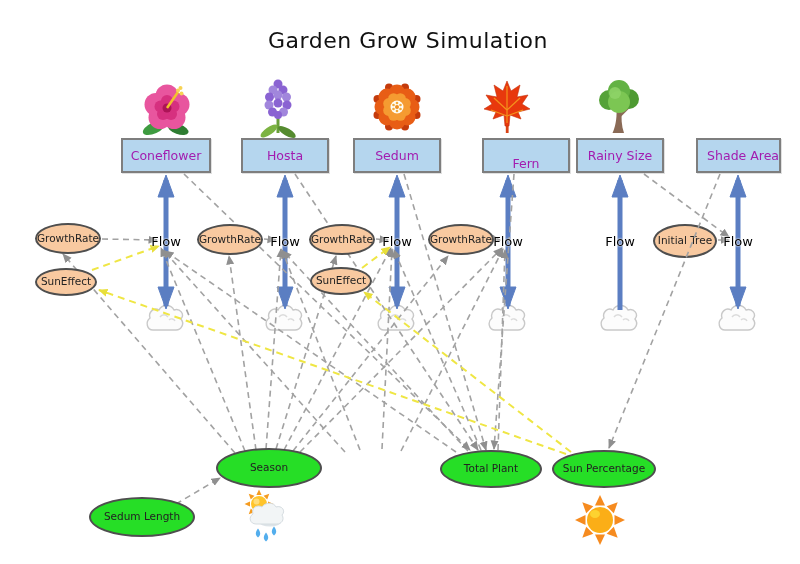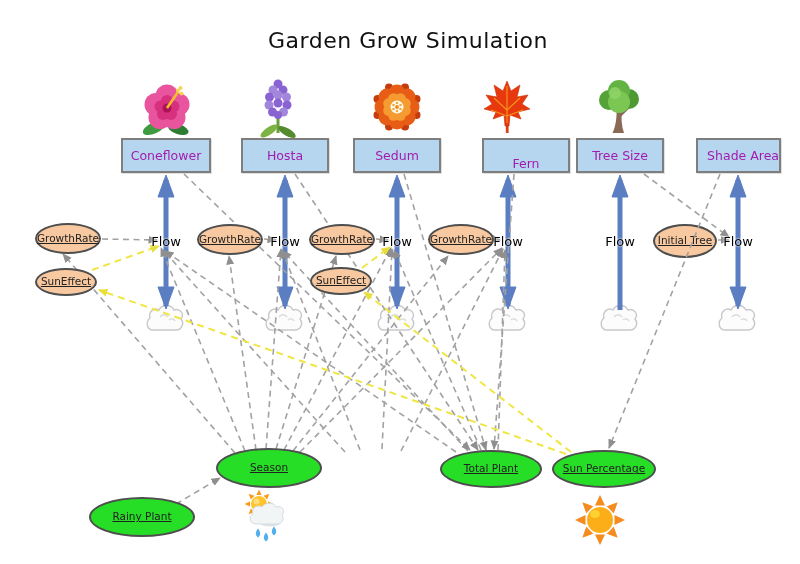--- a/index.html
+++ b/index.html
@@ -15,21 +15,21 @@
   #links-top { pointer-events:none; }
   .stock {
     position:absolute; box-sizing:border-box; background:#B5D6EE;
     border:2px solid #7E7E7E; box-shadow:1px 1px 0 rgba(0,0,0,.12);
     display:flex; align-items:center; justify-content:center;
     font-size:12.5px; color:#a21caf; z-index:2;
   }
   .ellipse {
     position:absolute; box-sizing:border-box; border:2px solid #4E4E4E;
     border-radius:50%; display:flex; align-items:center; justify-content:center;
-    text-align:center; color:#222; z-index:2; line-height:1.05;text-decoration:underline;
+    text-align:center; color:#222; z-index:2; line-height:1.05;
   }
   .peach { background:#F8C9A0; font-size:10.5px; }
   .green { background:#26DE26; font-size:10.5px; }
   .flow-label {
     position:absolute; transform:translate(-50%,-50%); color:#000000;
     font-size:13px; z-index:2; text-shadow:0 0 2px #fff,0 0 2px #fff;
   }
 </style>
 </head>
 <body>
@@ -293,21 +293,21 @@
   <div class="stock" style="left:233px; top:138px; width:88px; height:35px;">
     <span>Hosta</span>
   </div>
   <div class="stock" style="left:345px; top:138px; width:88px; height:35px;">
     <span>Sedum</span>
   </div>
   <div class="stock" style="left:474px; top:138px; width:88px; height:35px;align-items:flex-end;">
     <span>Fern</span>
   </div>
   <div class="stock" style="left:568px; top:138px; width:88px; height:35px;">
-    <span>Tree Size</span>
+    <span>Rainy Size</span>
   </div>
   <div class="stock" style="left:688px; top:138px; width:85px; height:35px;justify-content:flex-end;">
     <span>Shade Area</span>
   </div>
 
   <div class="flow-label" style="left:158px; top:241px;">Flow</div>
   <div class="flow-label" style="left:277px; top:241px;">Flow</div>
   <div class="flow-label" style="left:389px; top:241px;">Flow</div>
   <div class="flow-label" style="left:500px; top:241px;">Flow</div>
   <div class="flow-label" style="left:612px; top:241px;">Flow</div>
@@ -317,21 +317,21 @@
   <div class="ellipse peach" style="left:189px; top:224px; width:66px; height:31px;">GrowthRate</div>
   <div class="ellipse peach" style="left:301px; top:224px; width:66px; height:31px;">GrowthRate</div>
   <div class="ellipse peach" style="left:420px; top:224px; width:66px; height:31px;">GrowthRate</div>
   <div class="ellipse peach" style="left:27px; top:268px; width:62px; height:28px;">SunEffect</div>
   <div class="ellipse peach" style="left:302px; top:267px; width:62px; height:28px;">SunEffect</div>
   <div class="ellipse green" style="left:208px; top:448px; width:106px; height:40px;">Season</div>
 
   <div class="ellipse peach" style="left:645px; top:224px; width:64px; height:34px;">Initial Tree</div>
   <div class="ellipse green" style="left:432px; top:450px; width:102px; height:38px;">Total Plant</div>
   <div class="ellipse green" style="left:544px; top:450px; width:104px; height:38px;">Sun Percentage</div>
-  <div class="ellipse green" style="left:81px; top:497px; width:106px; height:40px;">Rainy Plant</div>
+  <div class="ellipse green" style="left:81px; top:497px; width:106px; height:40px;">Sedum Length</div>
 
   <svg id="links-top" class="layer" width="800" height="564" style="z-index:3;">
     <defs>
       <marker id="ag2" markerWidth="10" markerHeight="9" refX="8.5" refY="4" orient="auto" markerUnits="userSpaceOnUse">
         <path d="M0,0 L9.5,4 L0,8 z" fill="#8F8F8F"></path>
       </marker>
     </defs>
     <line x1="712" y1="174" x2="601" y2="448" stroke="#A2A2A2" stroke-width="1.6" stroke-dasharray="6 4.5" marker-end="url(#ag2)"></line>
   </svg>
 

